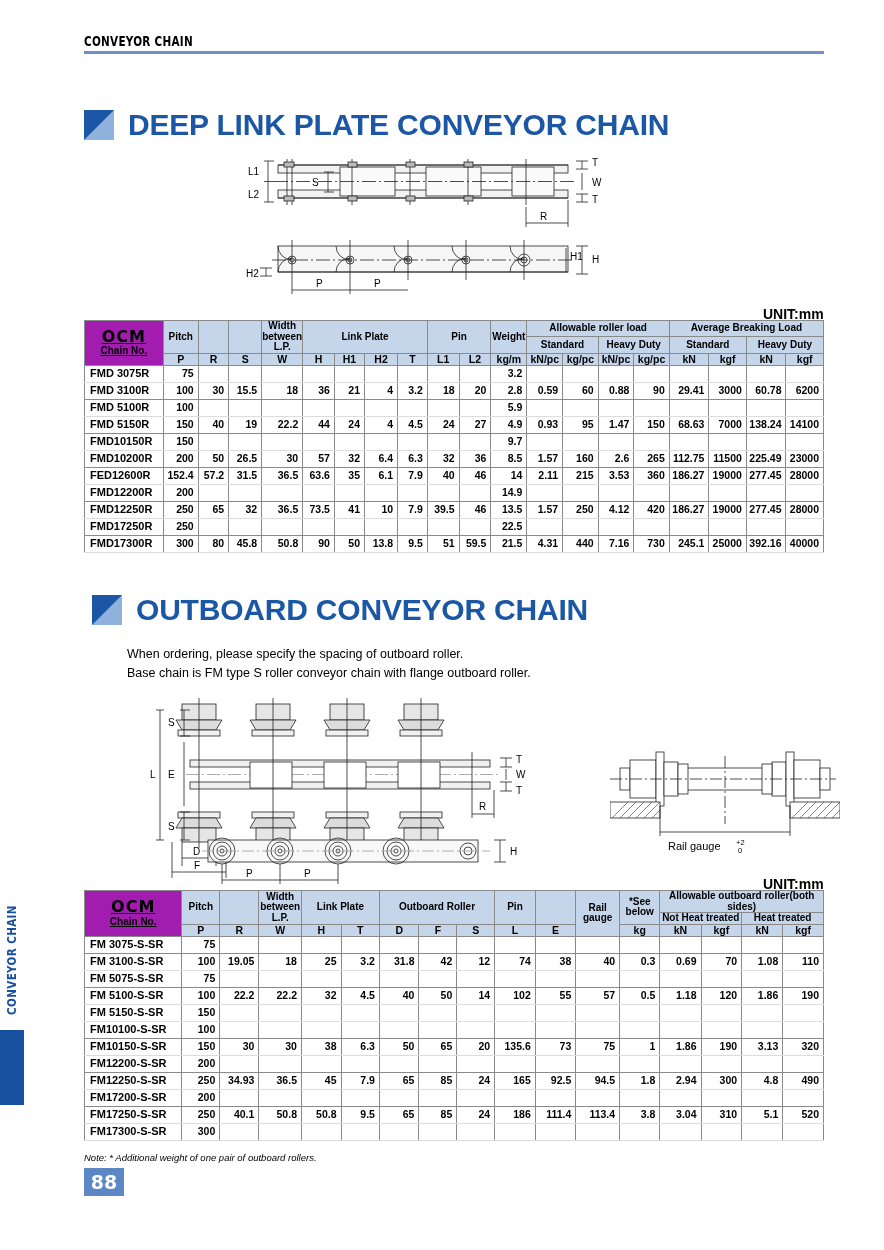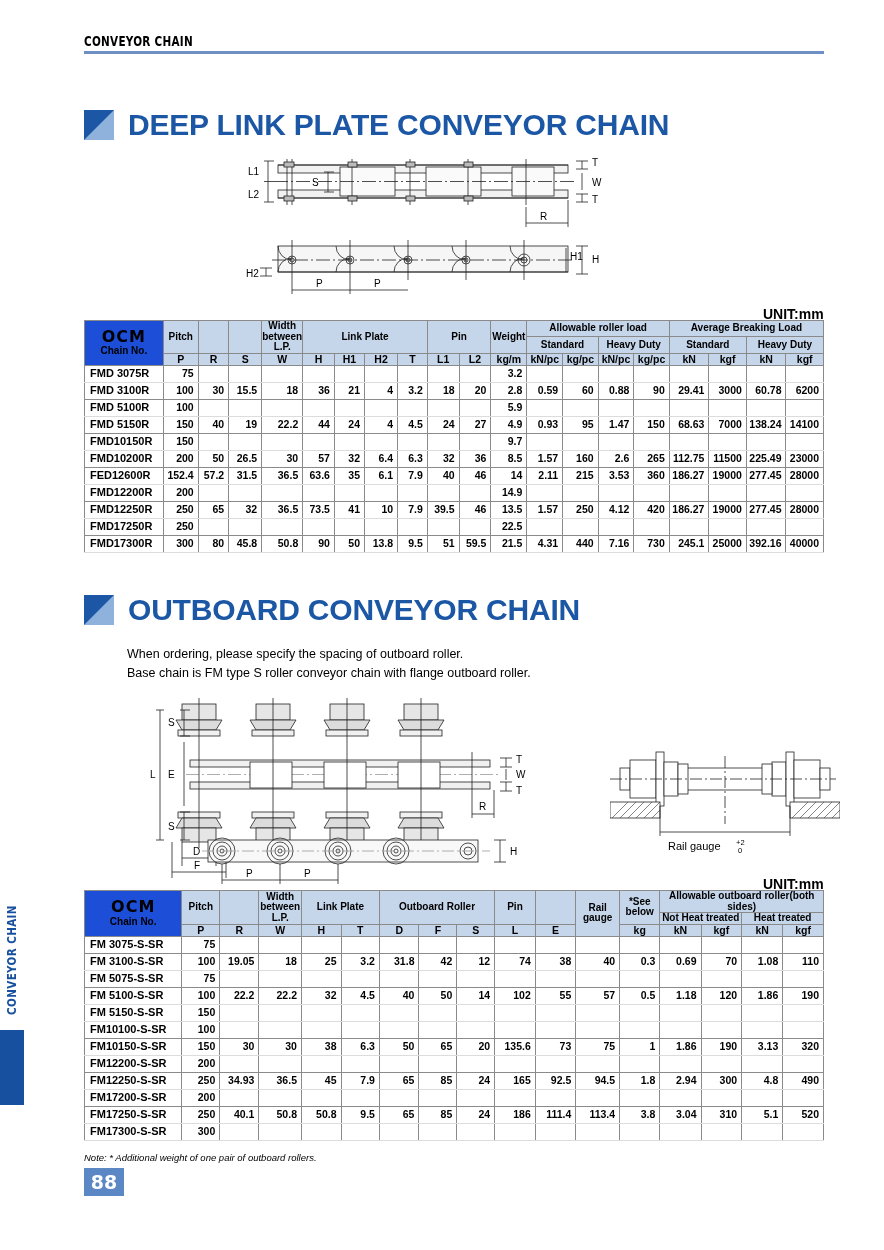--- a/index.html
+++ b/index.html
@@ -50,21 +50,21 @@
     position:absolute;border-collapse:collapse;
     font-size:10.5px;background:#fff;
     font-family:"Liberation Sans","DejaVu Sans",sans-serif;
   }
   table.spec th,table.spec td{
     border:1px solid #8a8a8a;padding:0;text-align:center;
     vertical-align:middle;line-height:1.05;
   }
   table.spec thead th{background:#c5d5ea;font-weight:bold;font-size:10px;}
   table.spec thead th.sym{font-size:10.5px;}
-  table.spec .logo-cell{background:#1d4ed8;}
+  table.spec .logo-cell{background:#a21caf;text-decoration:underline;}
   .ocm{font-size:16px;font-weight:bold;letter-spacing:1px;
        font-family:"DejaVu Sans","Liberation Sans",sans-serif;}
   .ocm-sub{font-size:10px;font-weight:bold;margin-top:1px;}
   table.spec td.name{
     text-align:left;padding-left:5px;font-weight:bold;font-size:11px;
     white-space:nowrap;
   }
   table.spec td.num{text-align:right;padding-right:4px;font-weight:bold;font-size:10.5px;}
   table.spec tr.grp-top td{border-bottom:1px solid #dcdcdc;}
   table.spec tr.grp-mid td{border-top:1px solid #dcdcdc;border-bottom:1px solid #dcdcdc;}
@@ -518,21 +518,21 @@
           <td class="num">7.16</td>
           <td class="num">730</td>
           <td class="num">245.1</td>
           <td class="num">25000</td>
           <td class="num">392.16</td>
           <td class="num">40000</td>
         </tr>
       </tbody>
   </table>
 
-  <div class="sec-head" style="left:84px;top:595px;align-items:flex-end;">
+  <div class="sec-head" style="left:92px;top:595px;align-items:flex-end;">
     <div class="sec-mark">
       <div class="tri-a"></div>
         <div class="tri-b"></div>
     </div>
     <div class="sec-title">OUTBOARD CONVEYOR CHAIN</div>
   </div>
 
   <div class="intro">
     <div>When ordering, please specify the spacing of outboard roller.</div>
     <div>Base chain is FM type S roller conveyor chain with flange outboard roller.</div>

